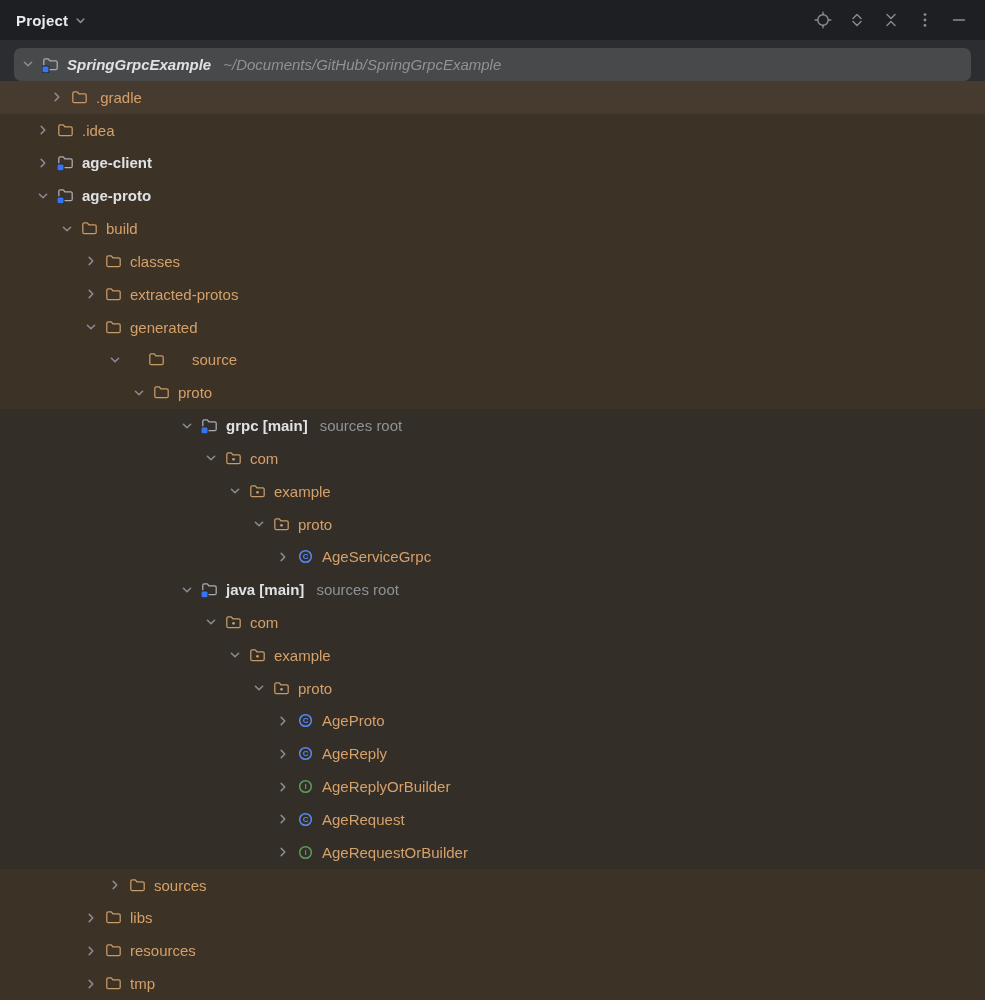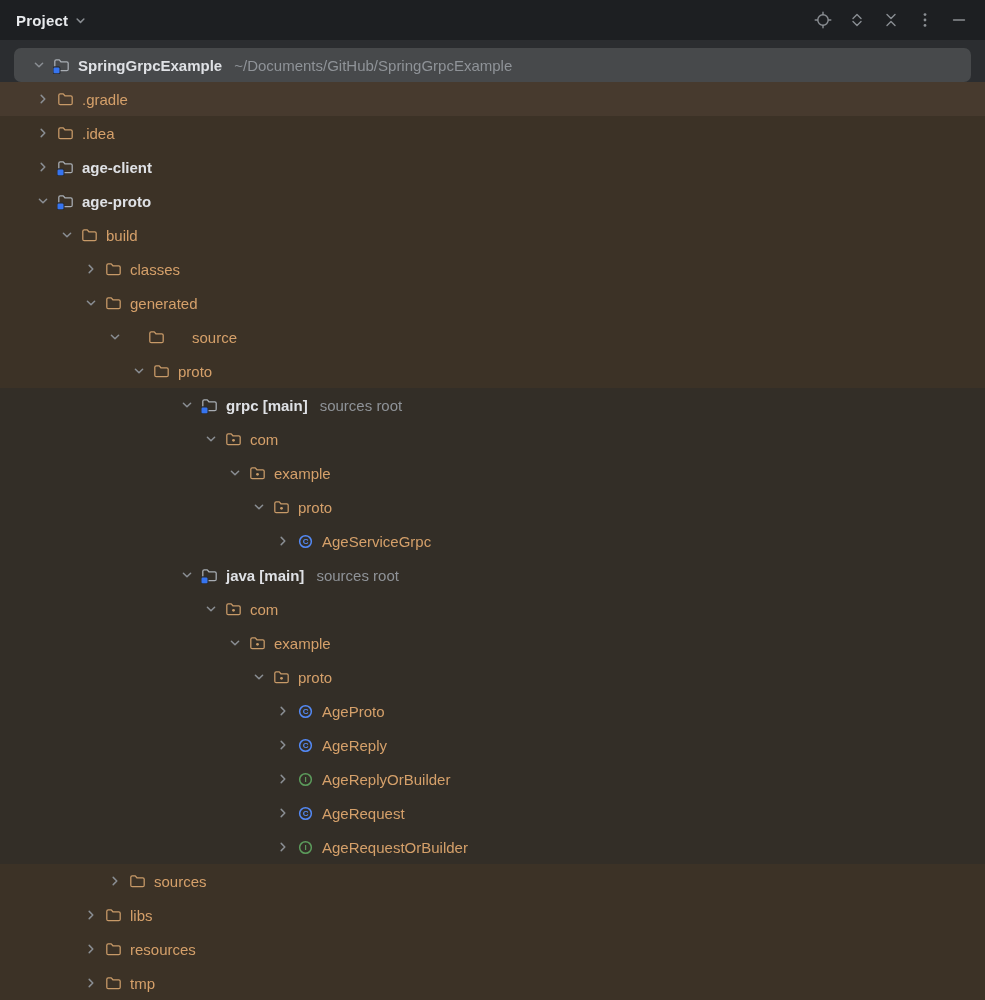--- a/index.html
+++ b/index.html
@@ -83,38 +83,38 @@
         </span>
         <span class="hicon">
           <svg width="20" height="20" viewBox="0 0 20 20" fill="none" stroke="#8A8E93" stroke-width="1.4" stroke-linecap="round" stroke-linejoin="round">
             <path d="M4.5 10h11"></path>
           </svg>
         </span>
       </div>
   </div>
   <div class="tree">
       <div class="row bg-dark">
-        <div class="row-inner" style="padding-left: 16px;">
+        <div class="row-inner" style="padding-left: 5px; font-style: italic;">
           <span class="chev">
             <svg width="16" height="16" viewBox="0 0 16 16">
               <path d="M4.4 6.2L8 9.8l3.6-3.6" fill="none" stroke="#8A8E93" stroke-width="1.5" stroke-linecap="round" stroke-linejoin="round"></path>
             </svg>
           </span>
           <span class="icon">
             <svg width="17" height="17" viewBox="0 0 16 16" xmlns="http://www.w3.org/2000/svg">
               <path d="M1.7 4.1c0-.8.6-1.4 1.4-1.4h2.8l1.5 1.8h5.5c.8 0 1.4.6 1.4 1.4v5.6c0 .8-.6 1.4-1.4 1.4H3.1c-.8 0-1.4-.6-1.4-1.4V4.1z" fill="none" stroke="#A8ADB3" stroke-width="1.2" stroke-linejoin="round"></path>
               <rect x="0" y="9.3" width="6.6" height="6.6" rx="1.5" fill="#3674F0" stroke="#2B2D30" stroke-width="1"></rect>
             </svg>
           </span>
           <span class="label bold">SpringGrpcExample</span>
           <span class="sublabel">~/Documents/GitHub/SpringGrpcExample</span>
         </div>
       </div>
       <div class="row bg-brown-hover">
-        <div class="row-inner" style="padding-left: 34px;">
+        <div class="row-inner" style="padding-left: 48px;">
           <span class="chev">
             <svg width="16" height="16" viewBox="0 0 16 16">
               <path d="M6.2 4.4L9.8 8l-3.6 3.6" fill="none" stroke="#8A8E93" stroke-width="1.5" stroke-linecap="round" stroke-linejoin="round"></path>
             </svg>
           </span>
           <span class="icon">
             <svg width="17" height="17" viewBox="0 0 16 16" xmlns="http://www.w3.org/2000/svg">
               <path d="M1.7 4.1c0-.8.6-1.4 1.4-1.4h2.8l1.5 1.8h5.5c.8 0 1.4.6 1.4 1.4v5.6c0 .8-.6 1.4-1.4 1.4H3.1c-.8 0-1.4-.6-1.4-1.4V4.1z" fill="none" stroke="#C89A68" stroke-width="1.2" stroke-linejoin="round"></path>
             </svg>
           </span>
@@ -189,20 +189,35 @@
             <svg width="16" height="16" viewBox="0 0 16 16">
               <path d="M6.2 4.4L9.8 8l-3.6 3.6" fill="none" stroke="#8A8E93" stroke-width="1.5" stroke-linecap="round" stroke-linejoin="round"></path>
             </svg>
           </span>
           <span class="icon">
             <svg width="17" height="17" viewBox="0 0 16 16" xmlns="http://www.w3.org/2000/svg">
               <path d="M1.7 4.1c0-.8.6-1.4 1.4-1.4h2.8l1.5 1.8h5.5c.8 0 1.4.6 1.4 1.4v5.6c0 .8-.6 1.4-1.4 1.4H3.1c-.8 0-1.4-.6-1.4-1.4V4.1z" fill="none" stroke="#C89A68" stroke-width="1.2" stroke-linejoin="round"></path>
             </svg>
           </span>
           <span class="label">classes</span>
+        </div>
+      </div>
+      <div class="row bg-brown">
+        <div class="row-inner" style="padding-left: 82px;">
+          <span class="chev">
+            <svg width="16" height="16" viewBox="0 0 16 16">
+              <path d="M6.2 4.4L9.8 8l-3.6 3.6" fill="none" stroke="#8A8E93" stroke-width="1.5" stroke-linecap="round" stroke-linejoin="round"></path>
+            </svg>
+          </span>
+          <span class="icon">
+            <svg width="17" height="17" viewBox="0 0 16 16" xmlns="http://www.w3.org/2000/svg">
+              <path d="M1.7 4.1c0-.8.6-1.4 1.4-1.4h2.8l1.5 1.8h5.5c.8 0 1.4.6 1.4 1.4v5.6c0 .8-.6 1.4-1.4 1.4H3.1c-.8 0-1.4-.6-1.4-1.4V4.1z" fill="none" stroke="#C89A68" stroke-width="1.2" stroke-linejoin="round"></path>
+            </svg>
+          </span>
+          <span class="label">extracted-protos</span>
         </div>
       </div>
       <div class="row bg-brown">
         <div class="row-inner" style="padding-left: 82px;">
           <span class="chev">
             <svg width="16" height="16" viewBox="0 0 16 16">
               <path d="M4.4 6.2L8 9.8l3.6-3.6" fill="none" stroke="#8A8E93" stroke-width="1.5" stroke-linecap="round" stroke-linejoin="round"></path>
             </svg>
           </span>
           <span class="icon">

